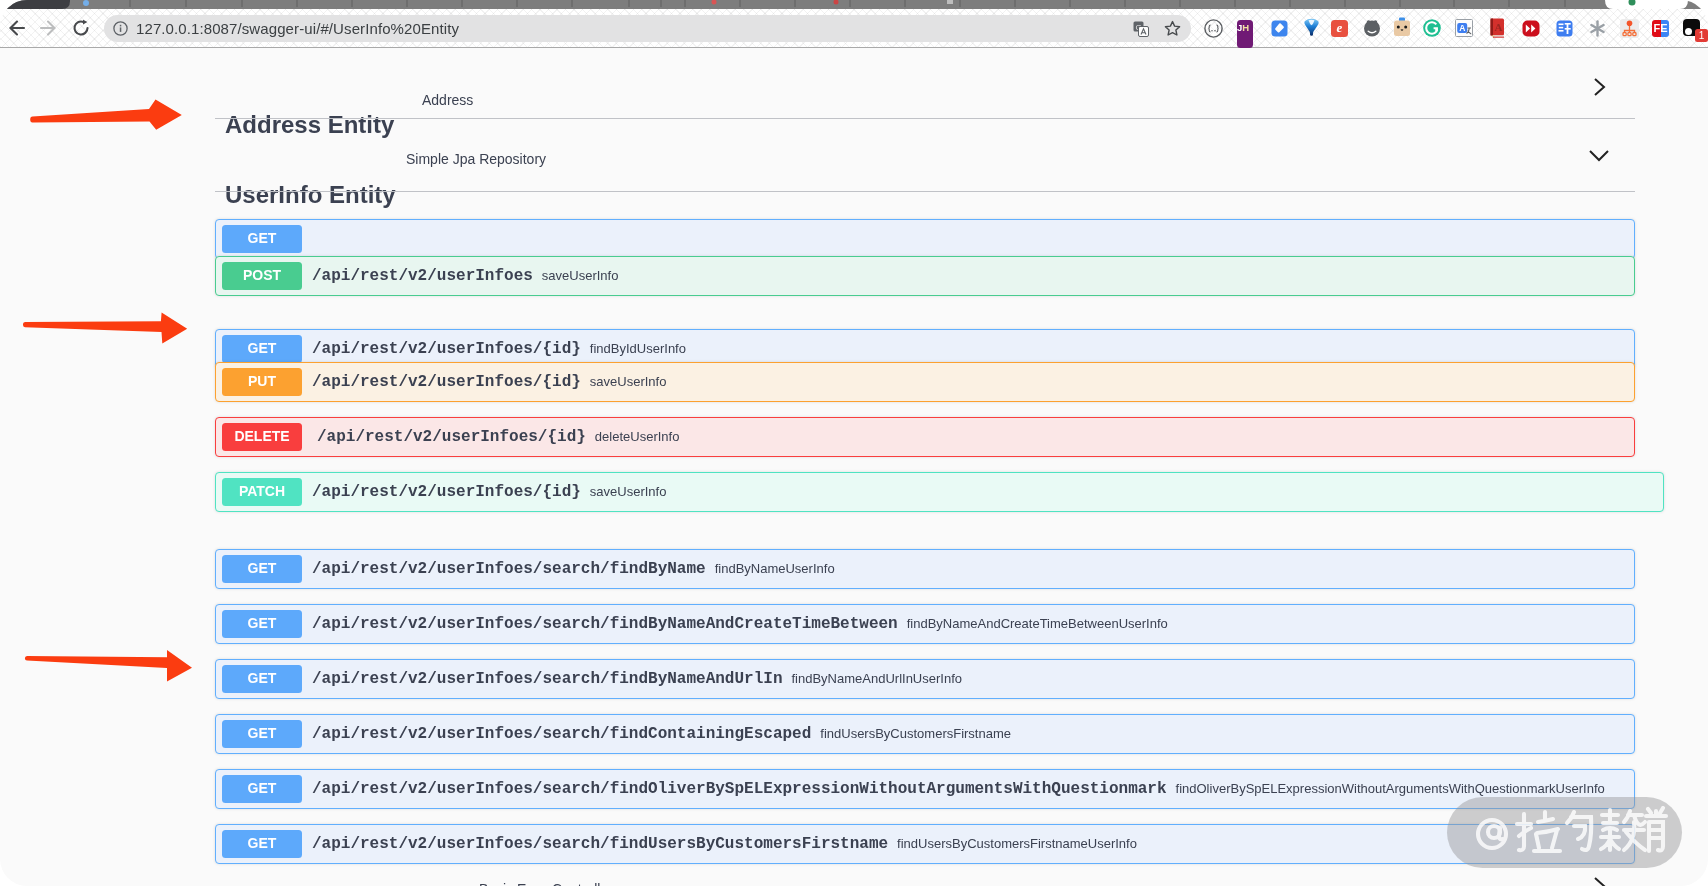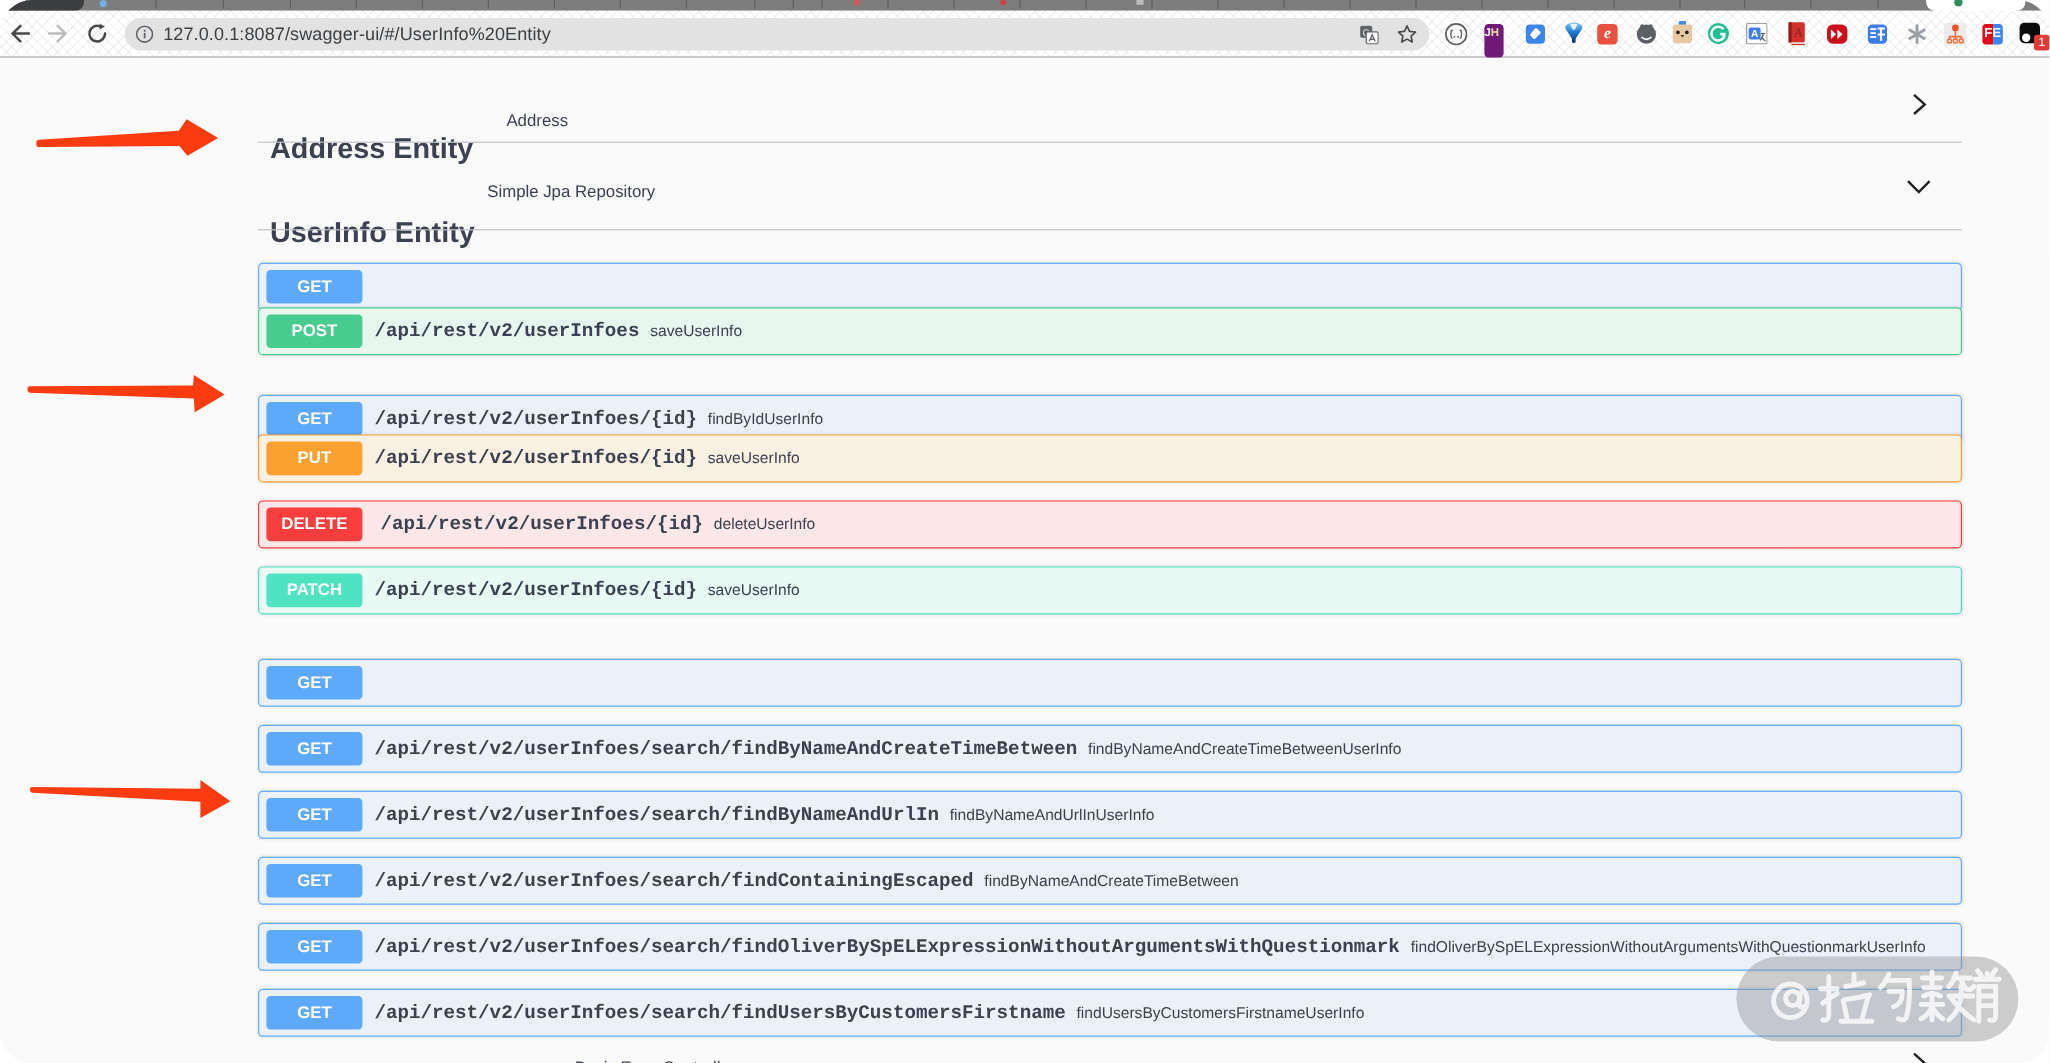--- a/index.html
+++ b/index.html
@@ -16,21 +16,21 @@
 
 .h1{font-weight:bold;font-size:24px;color:#3b4151;margin-top:36px;}
 .sub{font-size:14px;color:#3b4151;}
 .divider{height:1px;background:#c0c2c7;}
 
 .row{left:215px;width:1418px;height:38px;border-radius:4px;border:1px solid;box-shadow:0 0 3px rgba(0,0,0,.12);}
 .row.get{background:#ebf1fb;border-color:#61affe;margin-top:22px;}
 .row.post{background:#e8f6f0;border-color:#49cc90;}
 .row.put{background:#fbf1e3;border-color:#fca130;}
 .row.del{background:#fbe7e7;border-color:#f93e3e;}
-.row.patch{background:#e9faf5;border-color:#50e3c2;}
+.row.patch{background:#e9faf5;border-color:#50e3c2;padding-left:29px;}
 .badge{position:absolute;left:6px;top:5px;height:28px;min-width:80px;border-radius:3.5px;color:#fff;
   font-weight:bold;font-size:14px;text-align:center;line-height:27px;font-family:"Liberation Sans",sans-serif;box-sizing:border-box;}
 .badge.get{background:#5da9fb;}
 .badge.post{background:#49cc90;}
 .badge.put{background:#fca130;}
 .badge.del{background:#f93e3e;}
 .badge.patch{background:#50e3c2;}
 .path{position:absolute;left:96px;top:0;height:38px;line-height:38px;font-family:"Liberation Mono",monospace;
   font-weight:bold;font-size:16px;color:#3b4151;white-space:nowrap;}
 .desc{font-family:"Liberation Sans",sans-serif;font-weight:normal;font-size:13px;color:#3b4151;padding-left:9px;}
@@ -239,32 +239,33 @@
 <div class="abs row del" style="top:417px;">
       <span class="badge del">DELETE</span>
       <span class="path" style="left:101px;">/api/rest/v2/userInfoes/{id}<span class="desc">deleteUserInfo</span></span>
     </div>
 <div class="abs row patch" style="top:472px;">
       <span class="badge patch">PATCH</span>
       <span class="path">/api/rest/v2/userInfoes/{id}<span class="desc">saveUserInfo</span></span>
     </div>
 <div class="abs row get" style="top:527px;">
       <span class="badge get">GET</span>
+      <span class="path">/api/rest/v2/userInfoes/search/findByName<span class="desc">findByNameUserInfo</span></span>
     </div>
 <div class="abs row get" style="top:582px;">
       <span class="badge get">GET</span>
       <span class="path">/api/rest/v2/userInfoes/search/findByNameAndCreateTimeBetween<span class="desc">findByNameAndCreateTimeBetweenUserInfo</span></span>
     </div>
 <div class="abs row get" style="top:637px;">
       <span class="badge get">GET</span>
       <span class="path">/api/rest/v2/userInfoes/search/findByNameAndUrlIn<span class="desc">findByNameAndUrlInUserInfo</span></span>
     </div>
 <div class="abs row get" style="top:692px;">
       <span class="badge get">GET</span>
-      <span class="path">/api/rest/v2/userInfoes/search/findContainingEscaped<span class="desc">findByNameAndCreateTimeBetween</span></span>
+      <span class="path">/api/rest/v2/userInfoes/search/findContainingEscaped<span class="desc">findUsersByCustomersFirstname</span></span>
     </div>
 <div class="abs row get" style="top:747px;">
       <span class="badge get">GET</span>
       <span class="path">/api/rest/v2/userInfoes/search/findOliverBySpELExpressionWithoutArgumentsWithQuestionmark<span class="desc">findOliverBySpELExpressionWithoutArgumentsWithQuestionmarkUserInfo</span></span>
     </div>
 <div class="abs row get" style="top:802px;">
       <span class="badge get">GET</span>
       <span class="path">/api/rest/v2/userInfoes/search/findUsersByCustomersFirstname<span class="desc">findUsersByCustomersFirstnameUserInfo</span></span>
     </div>
 

